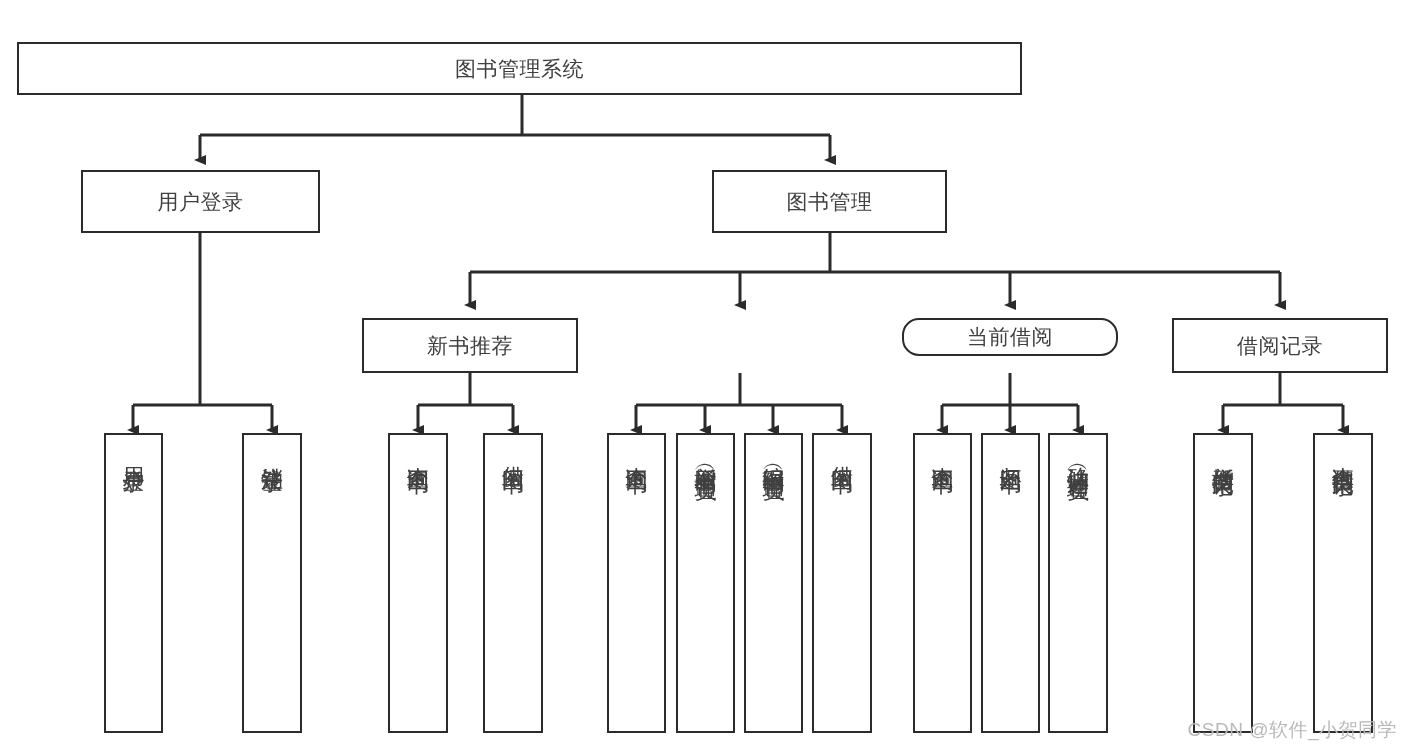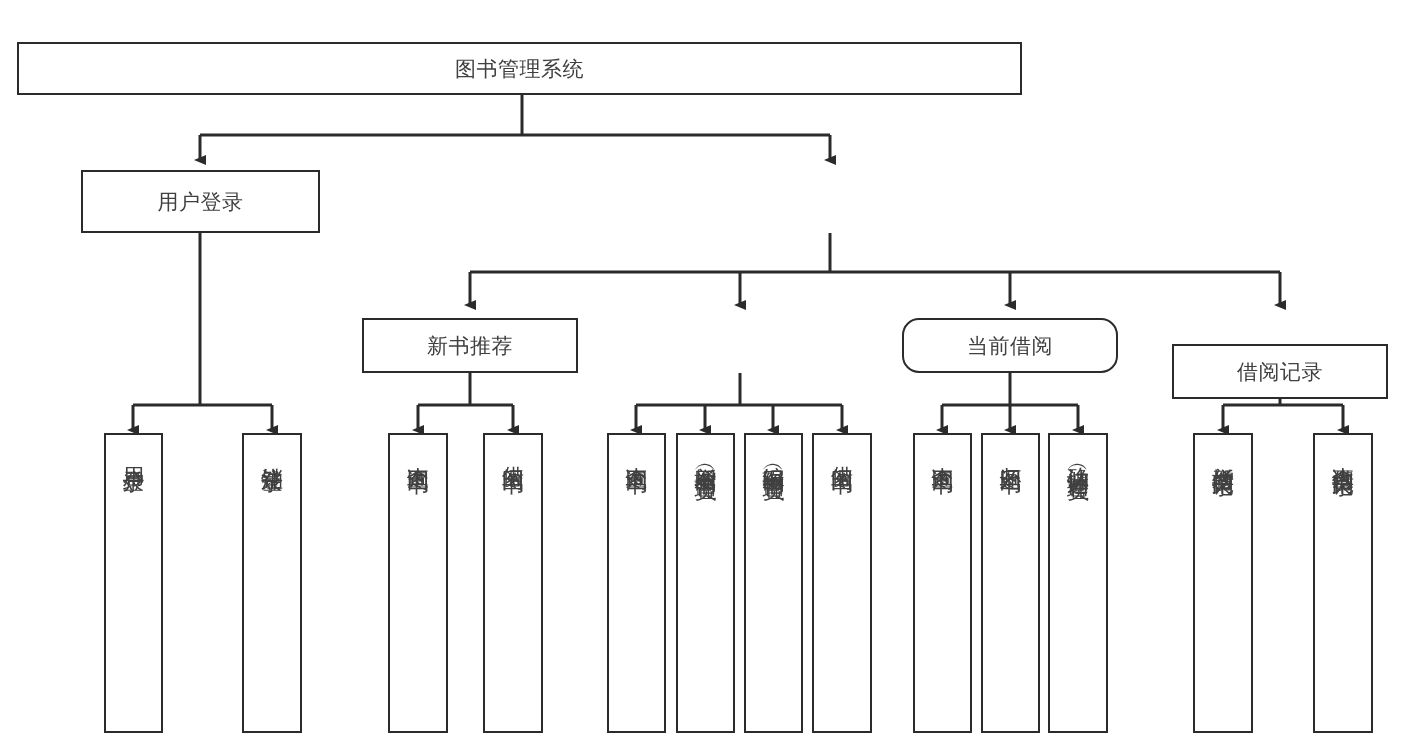--- a/index.html
+++ b/index.html
@@ -125,28 +125,31 @@
     </g>
   </svg>
 
   <div class="node" style="left:17px; top:14px; width:1005px; height:53px;margin-top:28px;">
     <span class="node-label">图书管理系统</span>
   </div>
 
   <div class="node" style="left:81px; top:170px; width:239px; height:63px;">
     <span class="node-label">用户登录</span>
   </div>
+  <div class="node" style="left:712px; top:170px; width:235px; height:63px;">
+    <span class="node-label">图书管理</span>
+  </div>
 
   <div class="node" style="left:362px; top:318px; width:216px; height:55px;justify-content:center;">
     <span class="node-label">新书推荐</span>
   </div>
-  <div class="node" style="left:902px; top:318px; width:216px; height:55px;border-radius:17px;">
+  <div class="node" style="left:902px; top:318px; width:216px; height:38px;border-radius:17px;">
     <span class="node-label">当前借阅</span>
   </div>
-  <div class="node" style="left:1172px; top:318px; width:216px; height:55px;margin-top:26px;">
+  <div class="node" style="left:1172px; top:318px; width:216px; height:55px;">
     <span class="node-label">借阅记录</span>
   </div>
 
   <div class="node leaf" style="left:104px; top:433px; width:59px; height:300px;">
     <span class="node-label">用户登录</span>
   </div>
   <div class="node leaf" style="left:242px; top:433px; width:60px; height:300px;">
     <span class="node-label">注销登录</span>
   </div>
 
@@ -180,14 +183,15 @@
     <span class="node-label">确认归还（管理员）</span>
   </div>
 
   <div class="node leaf" style="left:1193px; top:433px; width:60px; height:300px;">
     <span class="node-label">新增借阅记录</span>
   </div>
   <div class="node leaf" style="left:1313px; top:433px; width:60px; height:300px;">
     <span class="node-label">查询借阅记录</span>
   </div>
 
+  <div class="watermark">CSDN @软件_小贺同学</div>
 
 </div>
 
 </body></html>

